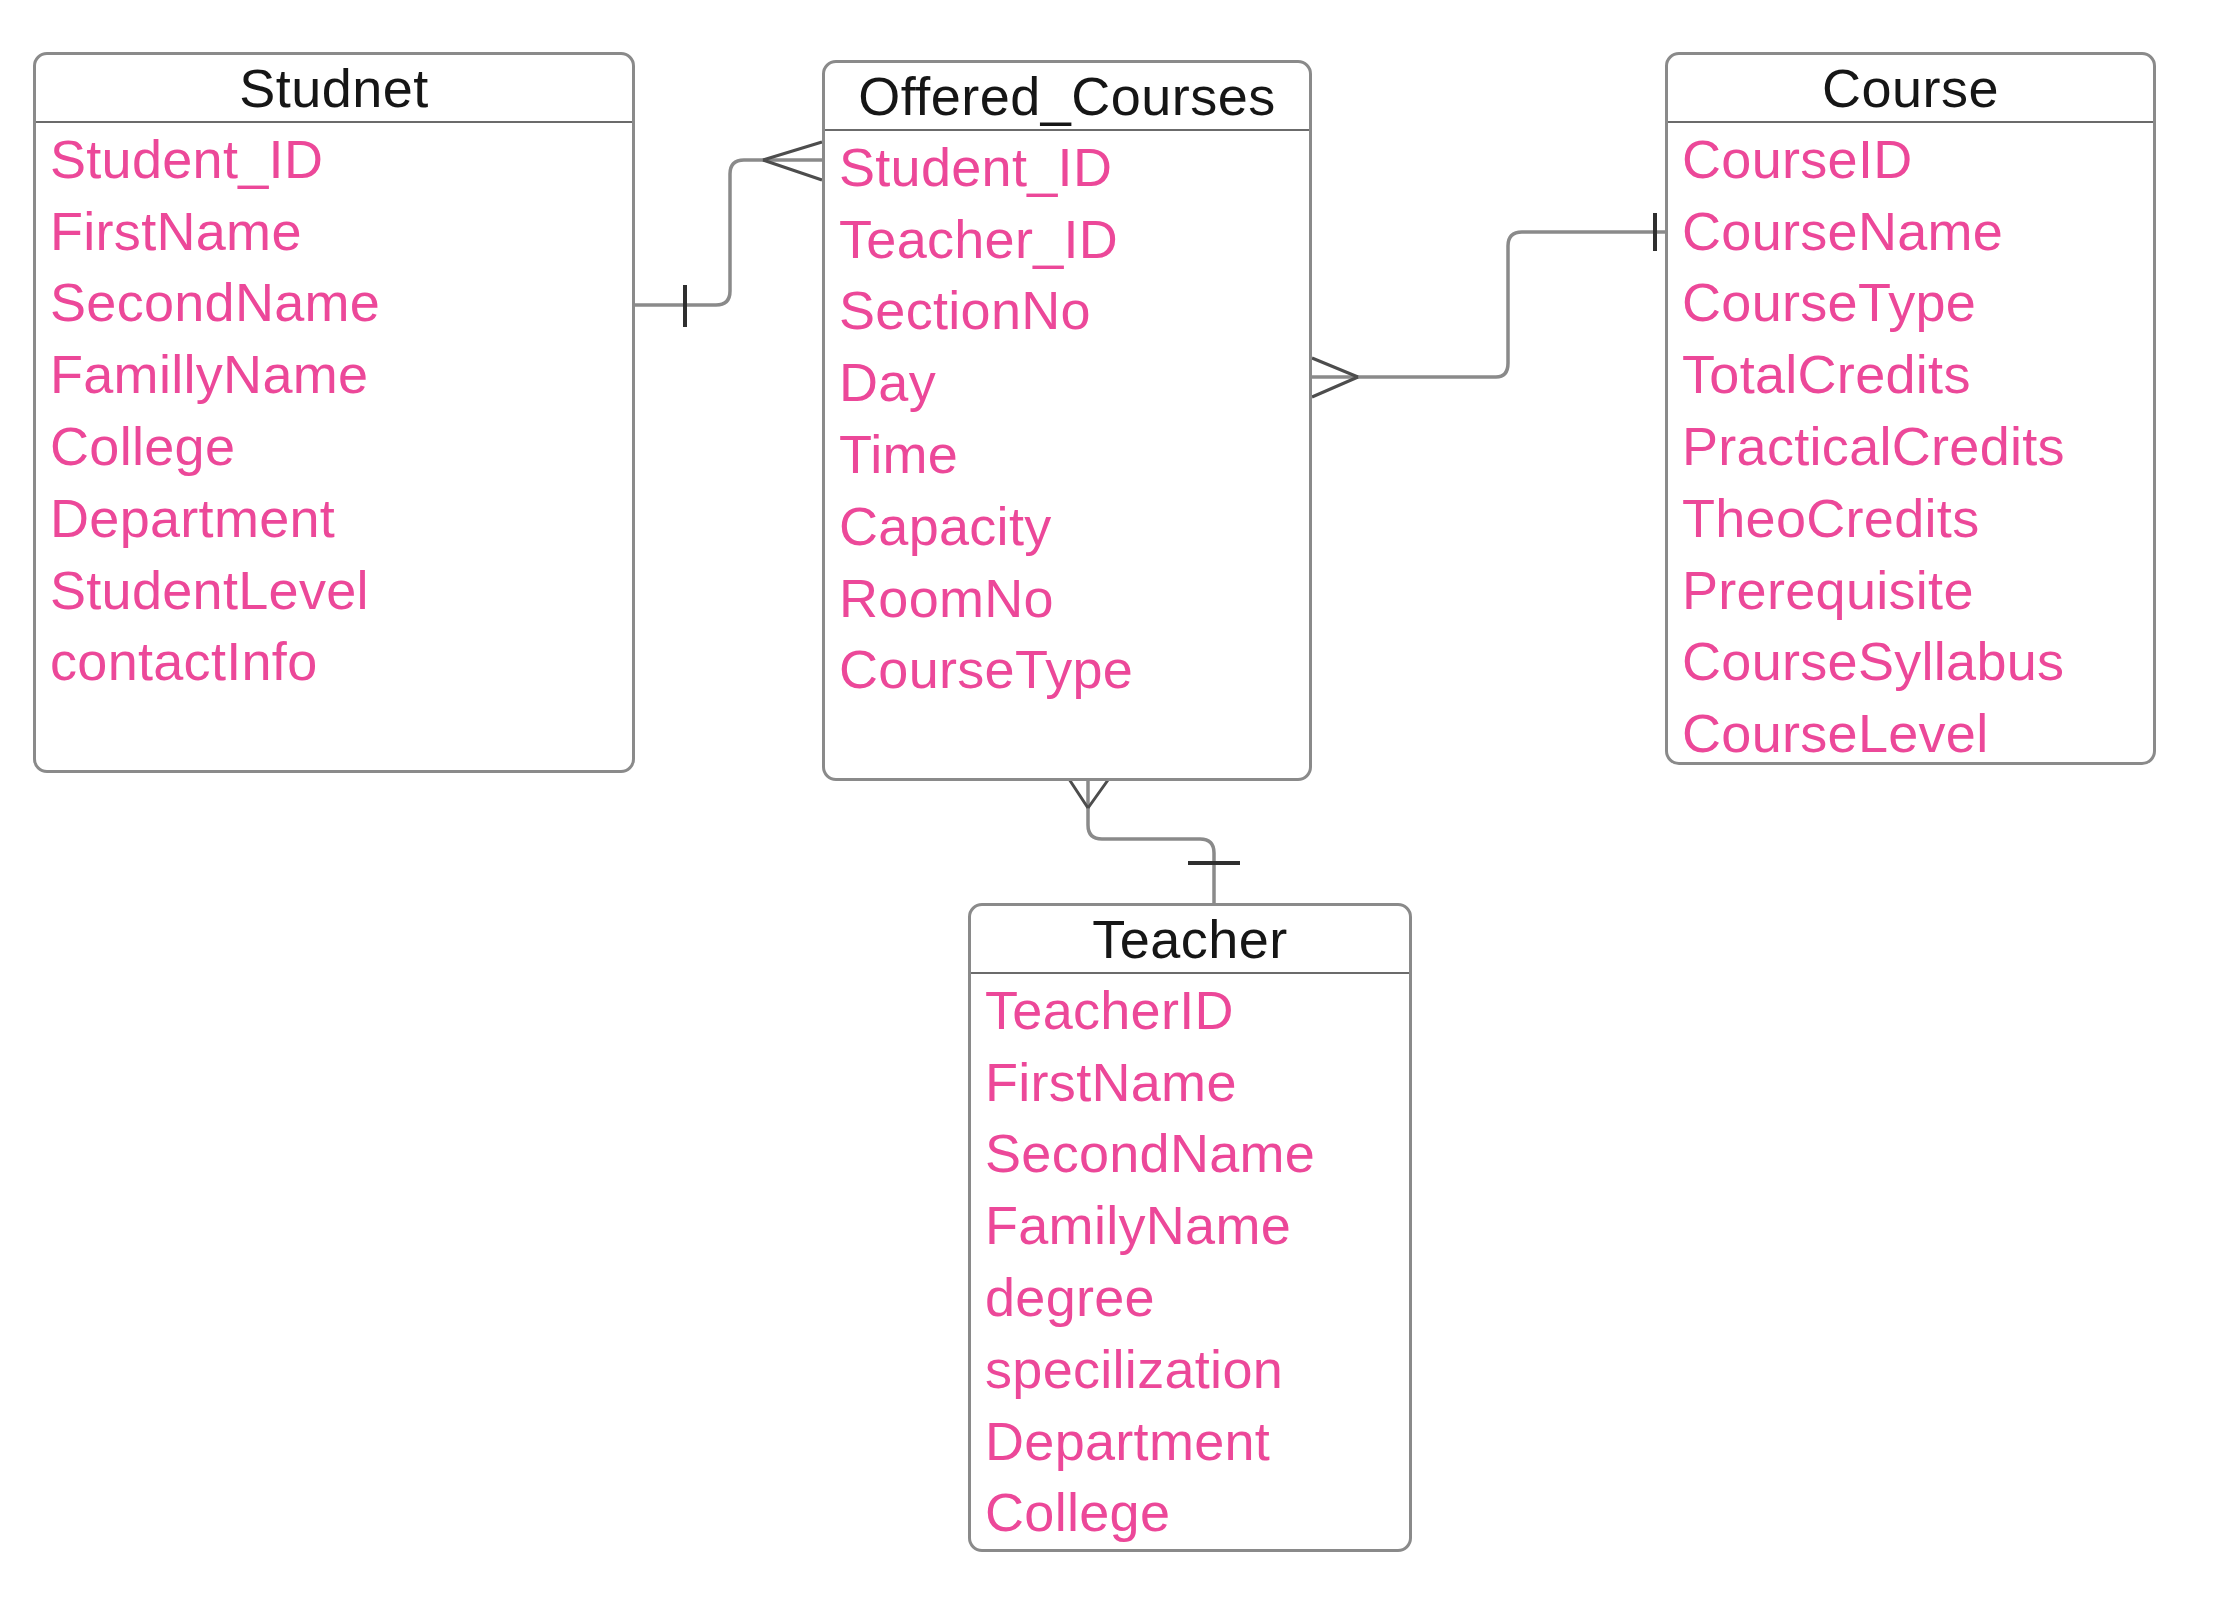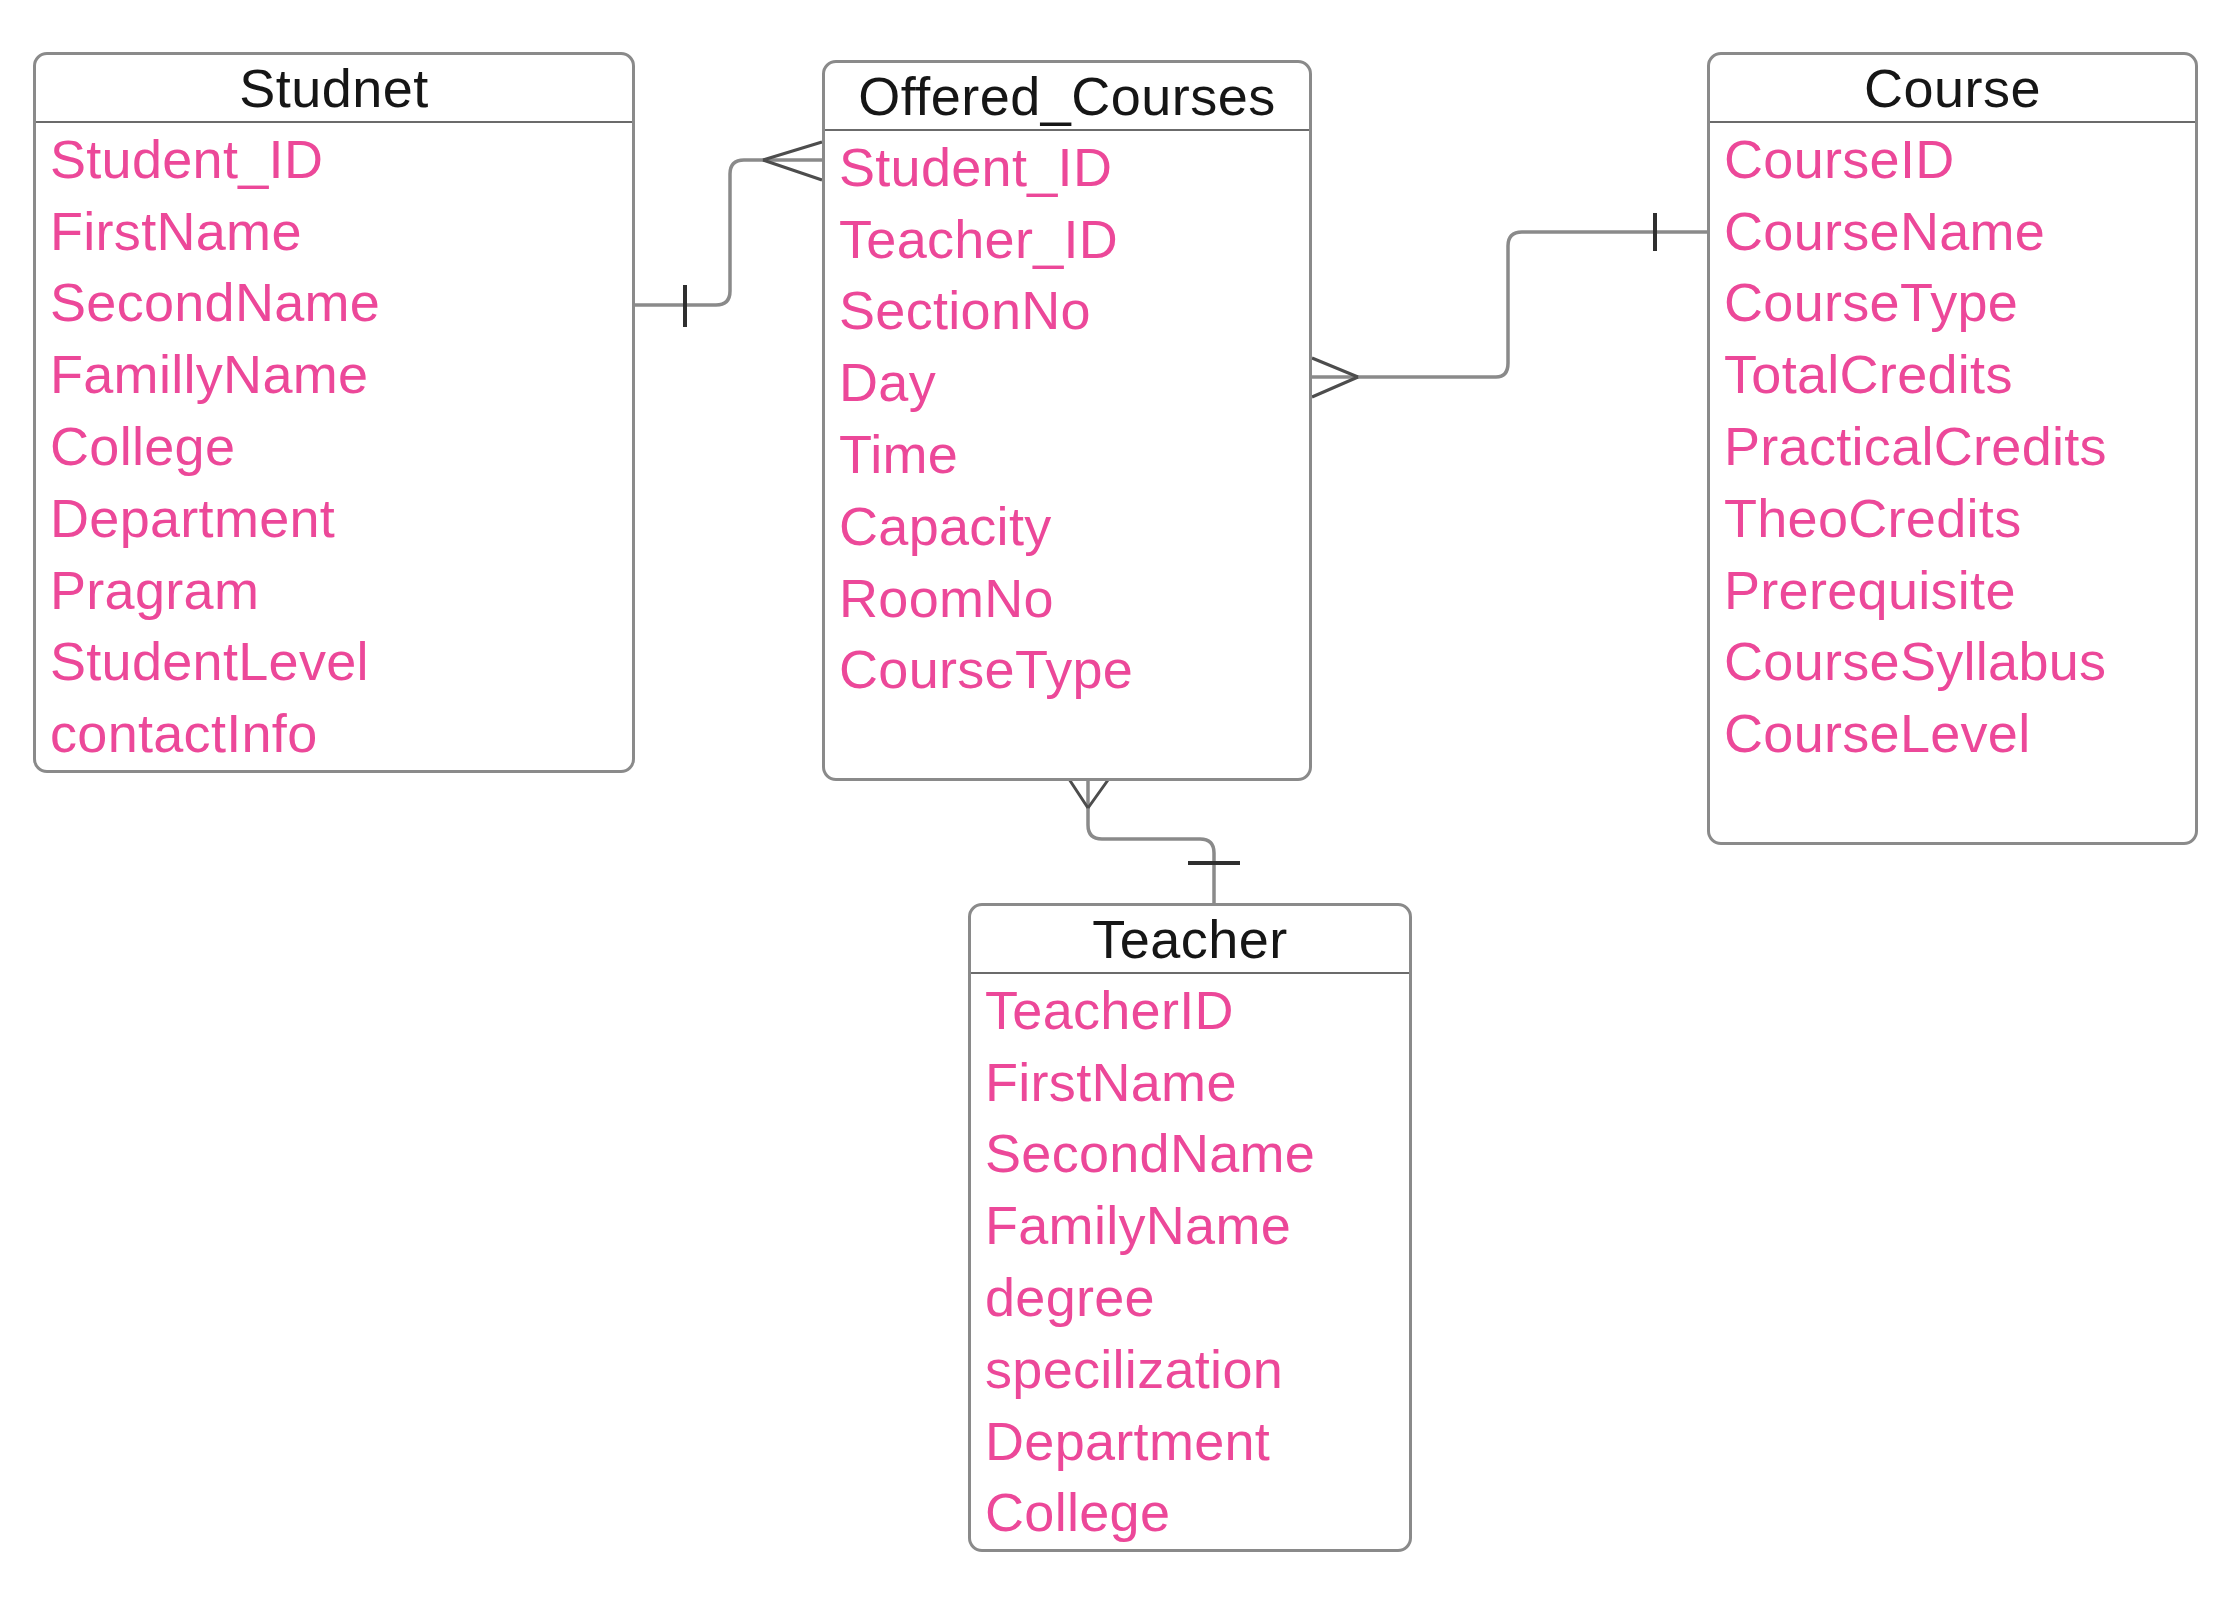--- a/index.html
+++ b/index.html
@@ -43,21 +43,21 @@
     display: flex;
     align-items: center;
     font-size: 54px;
     letter-spacing: 0.3px;
     color: #ec4899;
     white-space: nowrap;
   }
   
   .entity.studnet        { left: 33px;   top: 52px;  width: 602px; height: 721px; }
   .entity.offered        { left: 822px;  top: 60px;  width: 490px; height: 721px; }
-  .entity.course         { left: 1707px; top: 52px;  width: 491px; height: 793px; }
+  .entity.course         { left: 1665px; top: 52px;  width: 491px; height: 713px; }
   .entity.teacher        { left: 968px;  top: 903px; width: 444px; height: 649px; }
   .run  { fill: none; stroke: #8a8a8a; stroke-width: 3.5; }
   .foot { fill: none; stroke: #4d4d4d; stroke-width: 3;   }
   .tick { fill: none; stroke: #2f2f2f; stroke-width: 4;   }
 </style>
 </head>
 <body>
 
 <div class="canvas">
 
@@ -84,21 +84,20 @@
 
   <div class="entity studnet">
     <div class="entity-title">Studnet</div>
     <div class="entity-fields">
       <div class="field">Student_ID</div>
       <div class="field">FirstName</div>
       <div class="field">SecondName</div>
       <div class="field">FamillyName</div>
       <div class="field">College</div>
       <div class="field">Department</div>
-      <div class="field">Pragram</div>
       <div class="field">StudentLevel</div>
       <div class="field">contactInfo</div>
     </div>
   </div>
 
   <div class="entity offered">
     <div class="entity-title">Offered_Courses</div>
     <div class="entity-fields">
       <div class="field">Student_ID</div>
       <div class="field">Teacher_ID</div>

